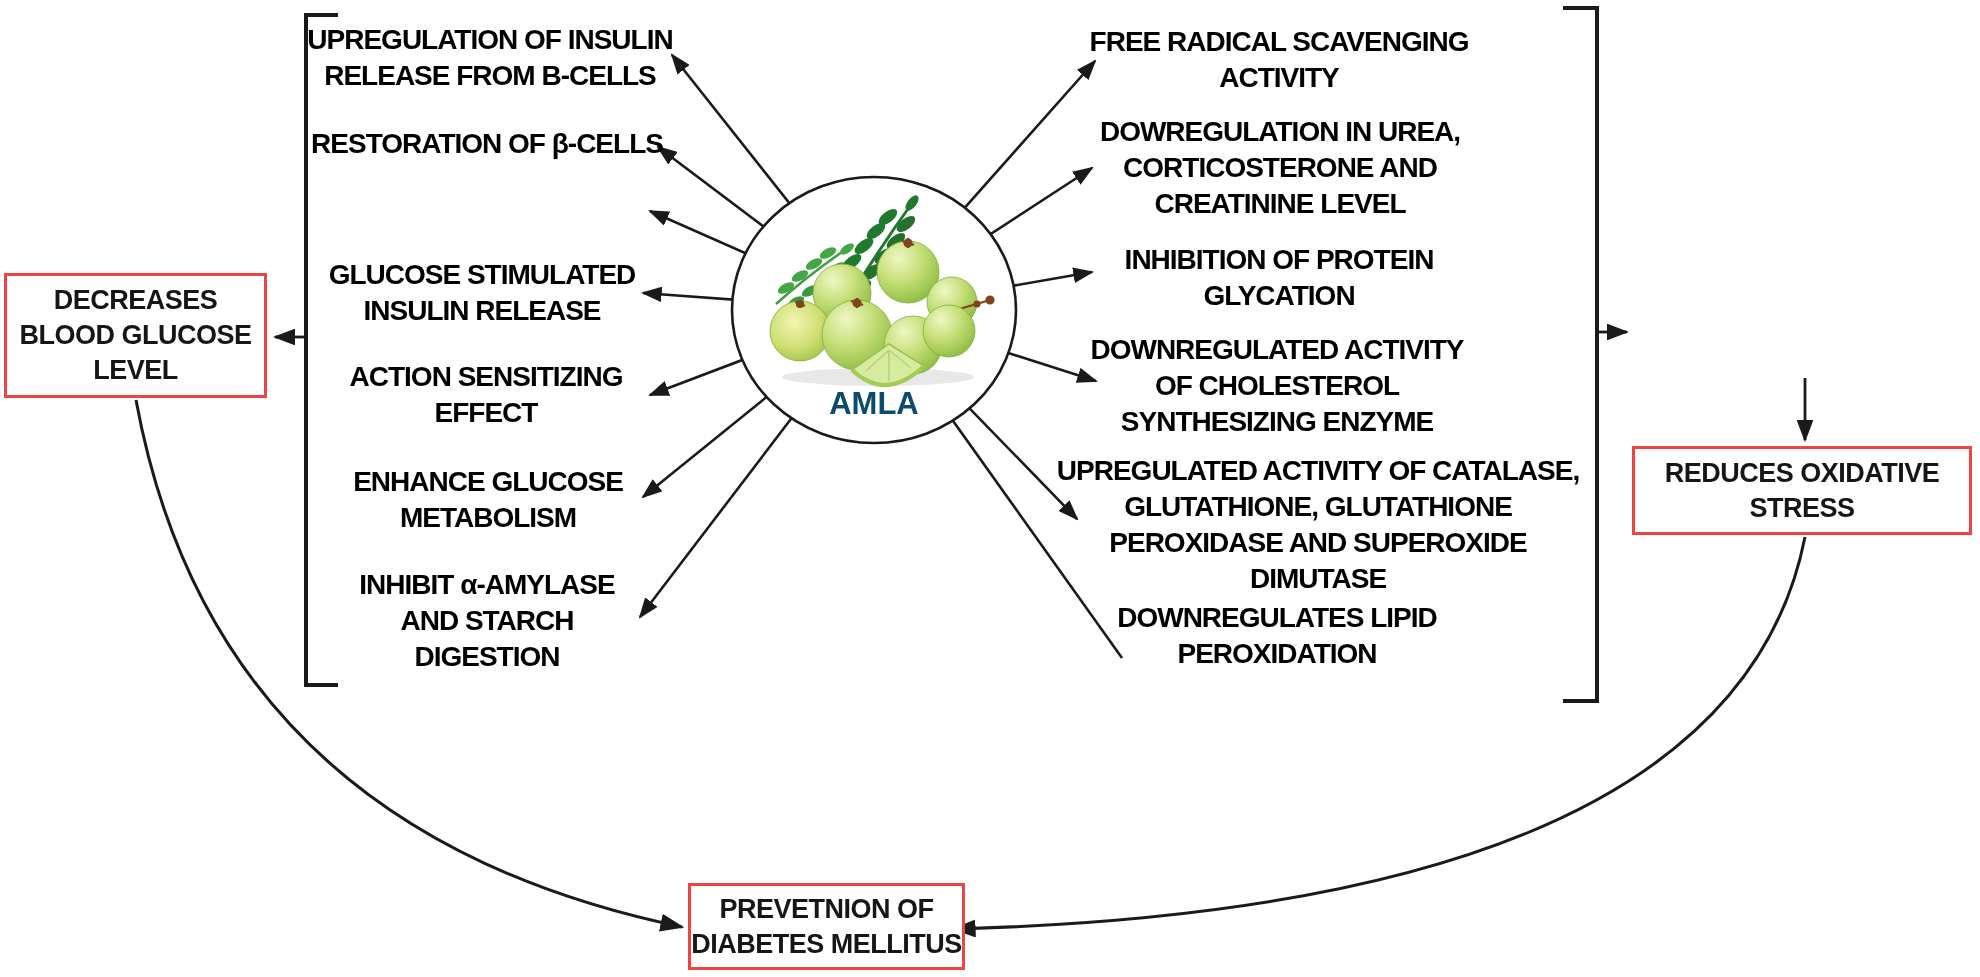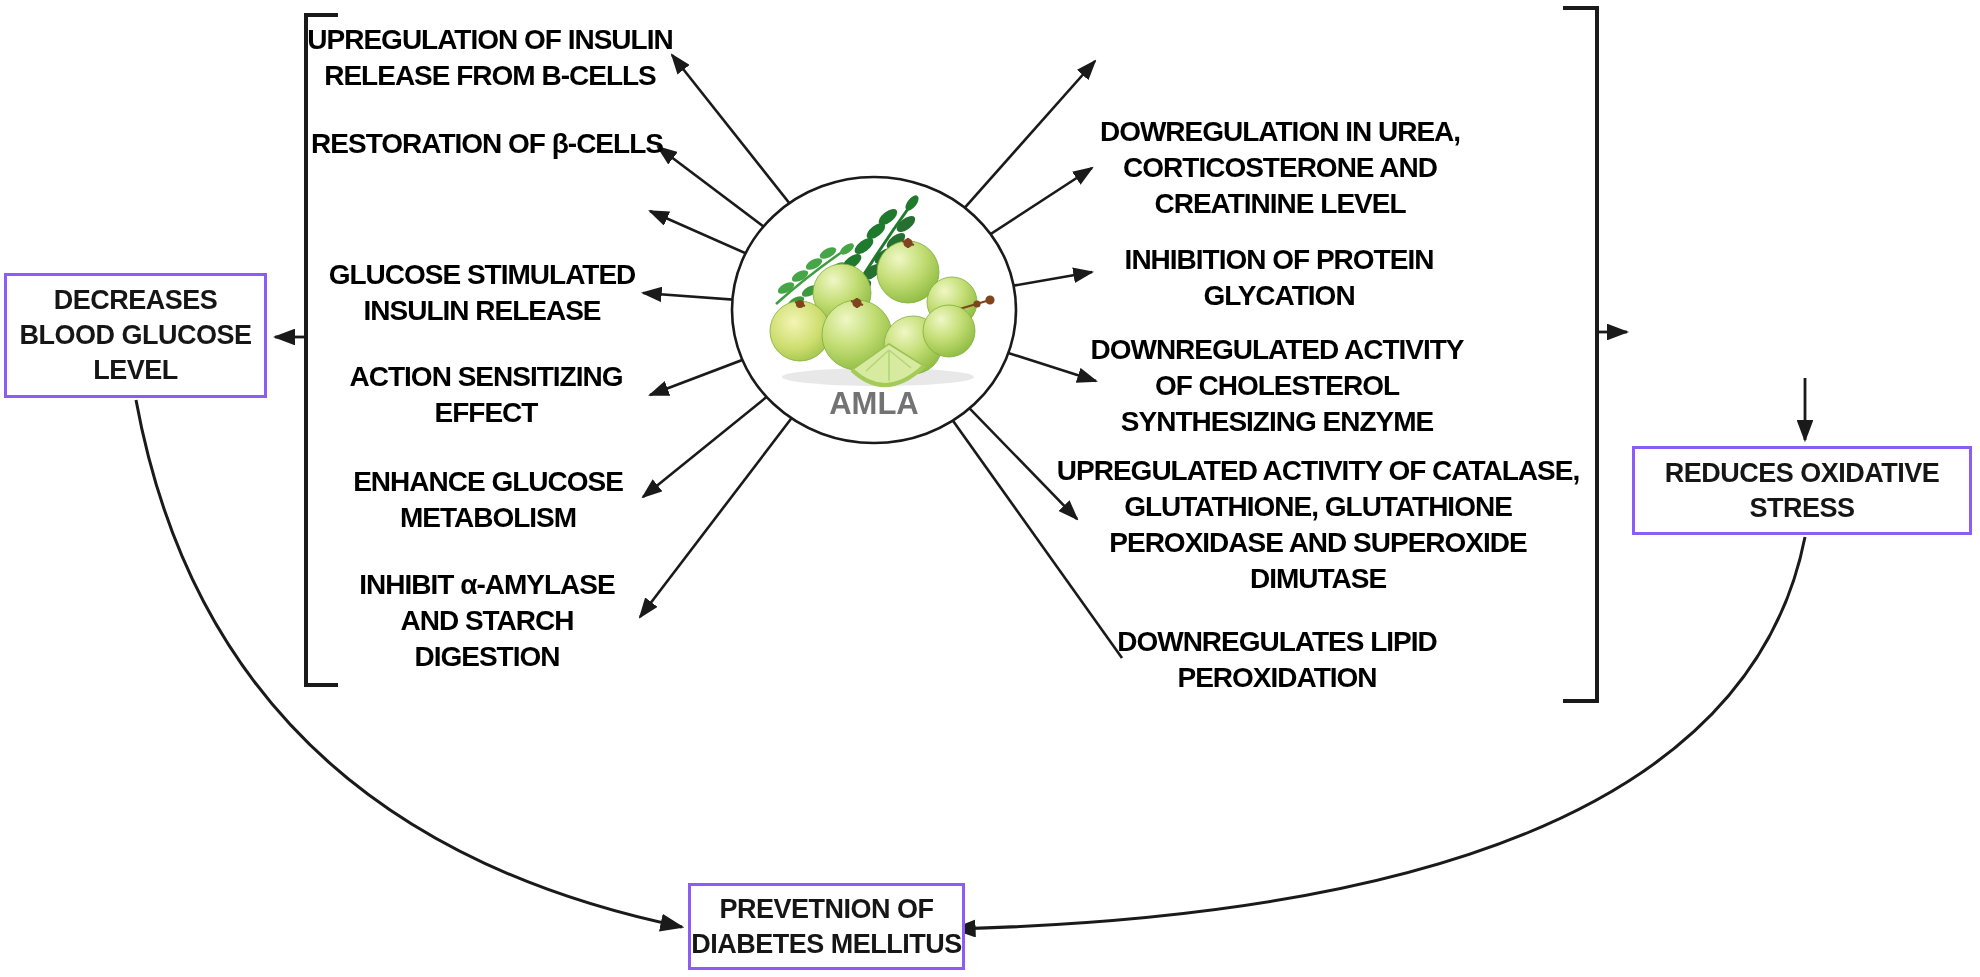--- a/index.html
+++ b/index.html
@@ -8,28 +8,28 @@
     font-family:"Liberation Sans", sans-serif; color:#161616; overflow:hidden;
   }
   svg.wires { position:absolute; left:0; top:0; z-index:1; }
   .lbl {
     position:absolute; z-index:3; transform:translate(-50%,-50%);
     text-align:center; white-space:pre-line; font-weight:bold;
     font-size:28px; line-height:36px; letter-spacing:-1px; color:#000000;
   }
   .box {
     position:absolute; z-index:3; box-sizing:border-box;
-    border:3px solid #8b5cf6; background:#ffffff;
+    border:3px solid #ef4444; background:#ffffff;
     display:flex; align-items:center; justify-content:center;
     text-align:center; white-space:pre-line; font-weight:bold;
     font-size:27px; line-height:35px; letter-spacing:-0.5px; color:#161616;
   }
   .amla-label {
     position:absolute; z-index:4; transform:translate(-50%,-50%);
-    font-weight:bold; font-size:31px; letter-spacing:0px; color:#737373;
+    font-weight:bold; font-size:31px; letter-spacing:0px; color:#0c4a6e;
   }
 </style>
 </head>
 <body>
 
 <div class="canvas">
 
   <svg class="wires" width="1980" height="977" viewBox="0 0 1980 977">
     <defs>
       <marker id="ah" markerWidth="8" markerHeight="6" refX="7.2" refY="3" orient="auto" markerUnits="strokeWidth">
@@ -150,33 +150,35 @@
   <div class="lbl" style="left:482px; top:293px;">GLUCOSE STIMULATED
 INSULIN RELEASE</div>
   <div class="lbl" style="left:486px; top:395px;">ACTION SENSITIZING
 EFFECT</div>
   <div class="lbl" style="left:488px; top:500px;">ENHANCE GLUCOSE
 METABOLISM</div>
   <div class="lbl" style="left:487px; top:621px;">INHIBIT α-AMYLASE
 AND STARCH
 DIGESTION</div>
 
+  <div class="lbl" style="left:1279px; top:60px;">FREE RADICAL SCAVENGING
+ACTIVITY</div>
   <div class="lbl" style="left:1280px; top:168px;">DOWREGULATION IN UREA,
 CORTICOSTERONE AND
 CREATININE LEVEL</div>
   <div class="lbl" style="left:1279px; top:278px;">INHIBITION OF PROTEIN
 GLYCATION</div>
   <div class="lbl" style="left:1277px; top:386px;">DOWNREGULATED ACTIVITY
 OF CHOLESTEROL
 SYNTHESIZING ENZYME</div>
   <div class="lbl" style="left:1318px; top:525px;">UPREGULATED ACTIVITY OF CATALASE,
 GLUTATHIONE, GLUTATHIONE
 PEROXIDASE AND SUPEROXIDE
 DIMUTASE</div>
-  <div class="lbl" style="left:1277px; top:660px;">DOWNREGULATES LIPID
+  <div class="lbl" style="left:1277px; top:636px;">DOWNREGULATES LIPID
 PEROXIDATION</div>
 
   <div class="box" style="left:4px; top:273px; width:263px; height:125px;">
     <span>DECREASES
 BLOOD GLUCOSE
 LEVEL</span>
   </div>
 
 
   <div class="box" style="left:1632px; top:446px; width:340px; height:89px;">

